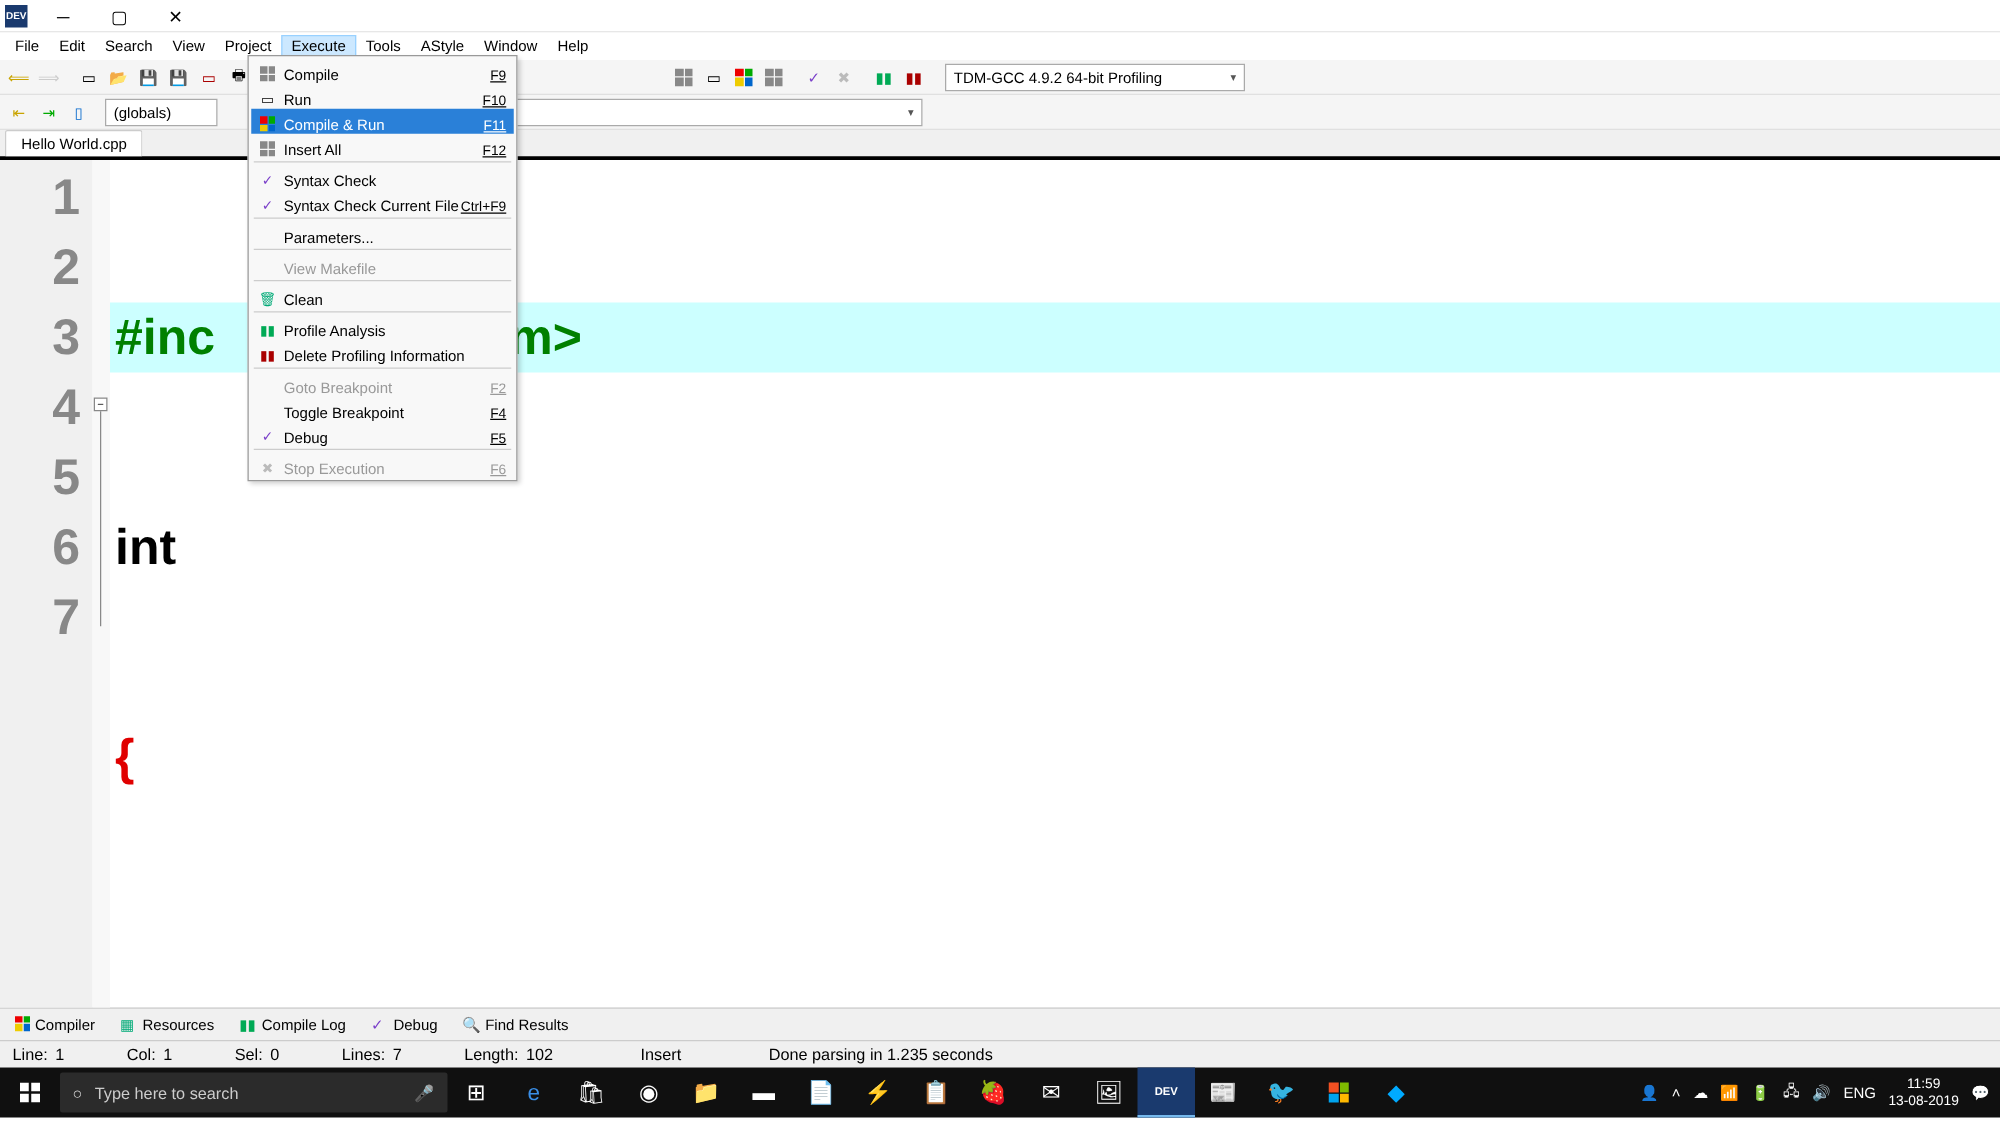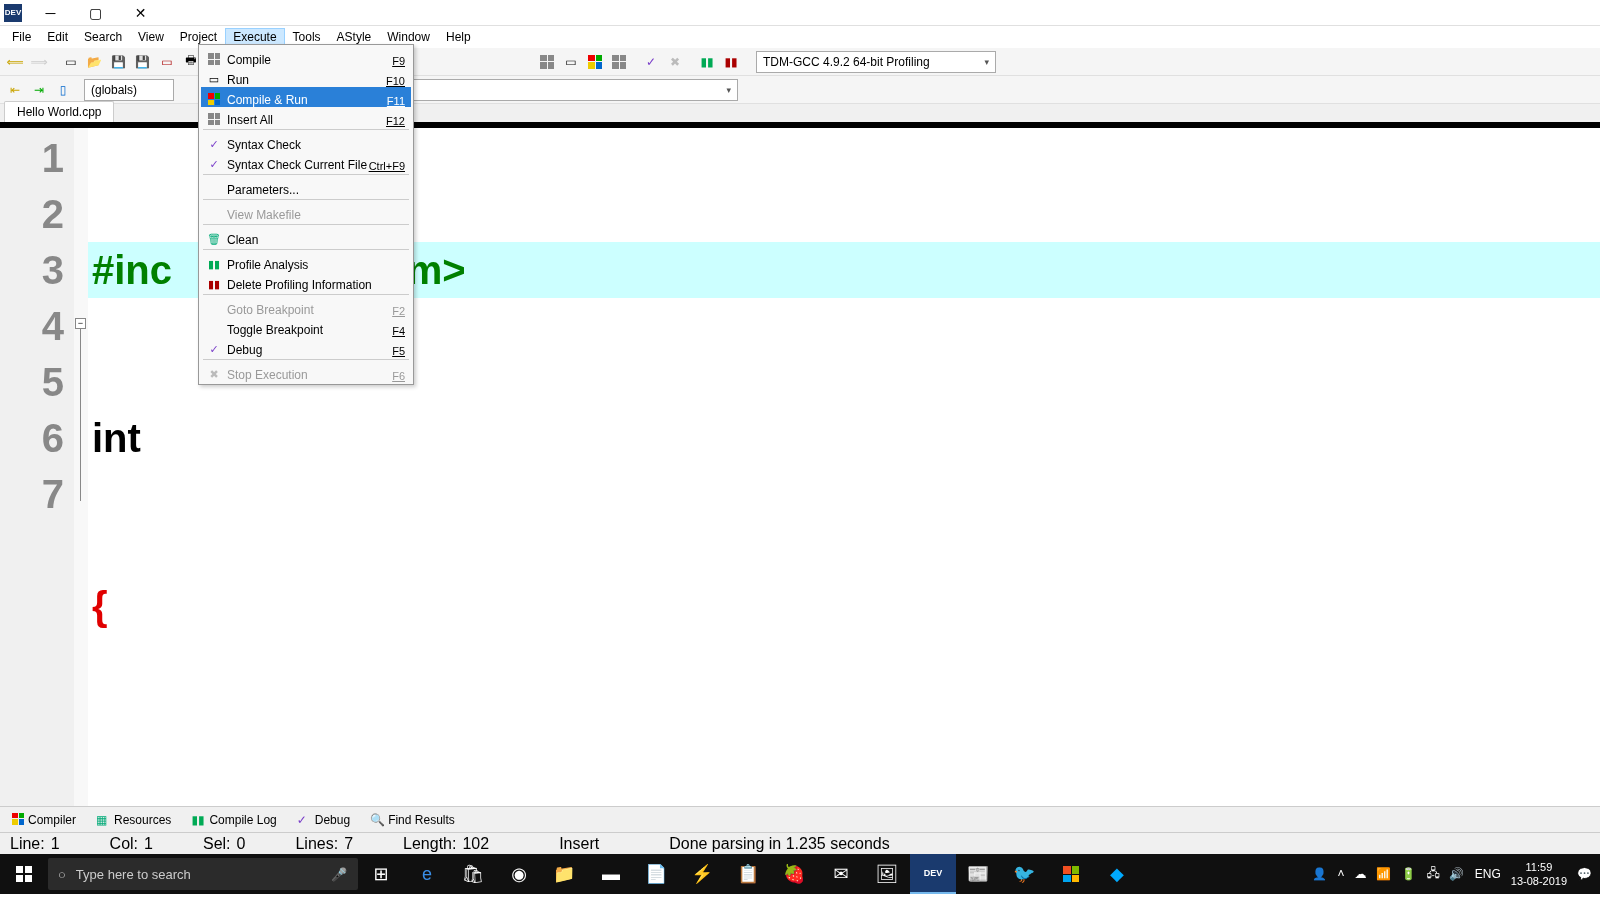--- a/index.html
+++ b/index.html
@@ -21,21 +21,21 @@
 .toolbar-row { height:28px; display:flex; align-items:center; padding:2px 4px; gap:2px; background:#f5f5f5; border-bottom:1px solid #e0e0e0; }
 .tb-btn { width:22px; height:22px; display:flex; align-items:center; justify-content:center; border:1px solid transparent; }
 .tb-sep { width:6px; height:22px; }
 .tb-combo { height:22px; border:1px solid #aaa; background:#fff; display:flex; align-items:center; padding:0 6px; font-family:monospace; font-size:12px; }
 .tb-combo.wide { width:240px; justify-content:space-between; }
 .tb-combo.small { width:90px; }
 .tb-combo.med { width:330px; justify-content:flex-end; }
 .dropdown-arrow { font-size:9px; color:#555; }
 
 
-.tabbar { height:24px; background:#f0f0f0; display:flex; align-items:flex-end; padding:0 4px; border-bottom:6px solid #000000; }
+.tabbar { height:24px; background:#f0f0f0; display:flex; align-items:flex-end; padding:0 4px; border-bottom:3px solid #000000; }
 .tab { padding:3px 12px; background:#fff; border:1px solid #ccc; border-bottom:none; font-size:12px; border-radius:2px 2px 0 0; }
 
 
 .editor { display:flex; height:678px; background:#fff; }
 .gutter { width:74px; background:#f0f0f0; text-align:right; padding-right:10px; font-family:Consolas,monospace; font-size:40px; font-weight:bold; color:#888; line-height:56px; padding-top:2px; }
 .fold-area { width:14px; background:#f8f8f8; position:relative; }
 .fold-box { position:absolute; left:1px; width:11px; height:11px; border:1px solid #888; background:#fff; font-size:9px; line-height:9px; text-align:center; }
 .fold-line { position:absolute; left:6px; width:1px; background:#888; }
 .code-area { flex:1; font-family:Consolas,monospace; font-size:40px; line-height:56px; padding-top:2px; white-space:pre; position:relative; }
 .code-line { height:56px; padding-left:4px; }
@@ -53,21 +53,21 @@
 .dd-label { flex:1; }
 .dd-shortcut { font-size:11px; padding-right:2px;text-decoration:underline; }
 .dd-sep { height:1px; background:#ccc; margin:2px 2px; }
 
 
 .bottom-tabs { height:26px; background:#f0f0f0; border-top:1px solid #ccc; display:flex; align-items:center; padding:0 4px; gap:4px; }
 .btab { padding:3px 8px; display:flex; align-items:flex-start; gap:4px; font-size:12px; }
 .btab .bicon { width:14px; height:14px; }
 
 
-.statusbar { height:22px; background:#f0f0f0; border-top:1px solid #ccc; display:flex; align-items:center; font-size:16px; }
+.statusbar { height:22px; background:#f0f0f0; border-top:1px solid #ccc; display:flex; align-items:center; font-size:13px; }
 .status-cell { padding:0 10px; display:flex; gap:6px; }
 
 
 .taskbar { height:40px; background:#101010; display:flex; align-items:center; color:#fff; }
 .task-start { width:48px; height:40px; display:flex; align-items:center; justify-content:center; }
 .task-search { width:310px; height:32px; background:#2b2b2b; display:flex; align-items:center; padding:0 10px; gap:10px; color:#ccc; font-size:13px; border-radius:2px; }
 .task-icons { display:flex; align-items:center; height:40px; }
 .task-icon { width:46px; height:40px; display:flex; align-items:center; justify-content:center; font-size:18px; }
 .task-icon.active { border-bottom:2px solid #76b9ed; background:#2a2a2a; }
 .tray { margin-left:auto; display:flex; align-items:center; gap:10px; padding:0 8px; font-size:12px; }

